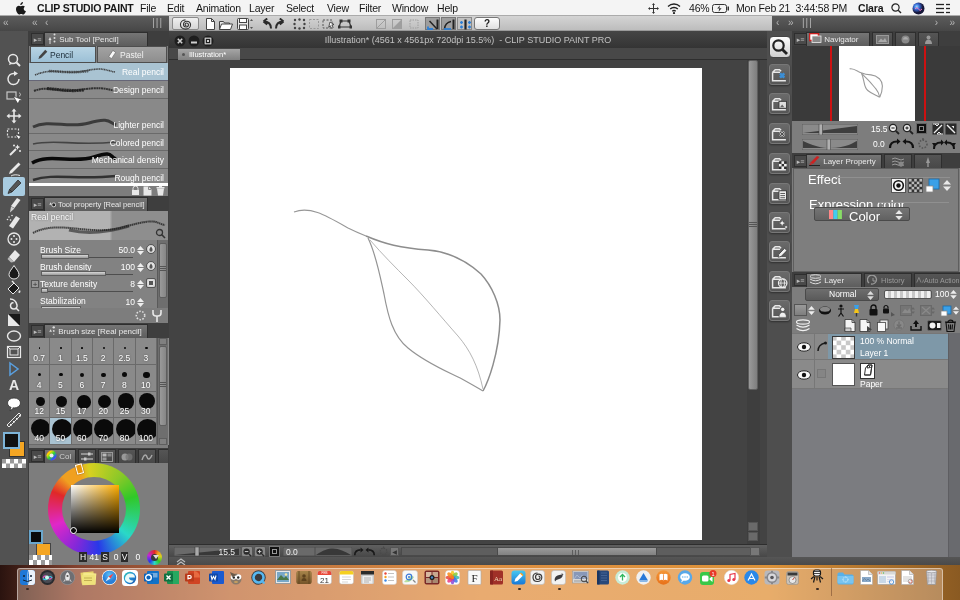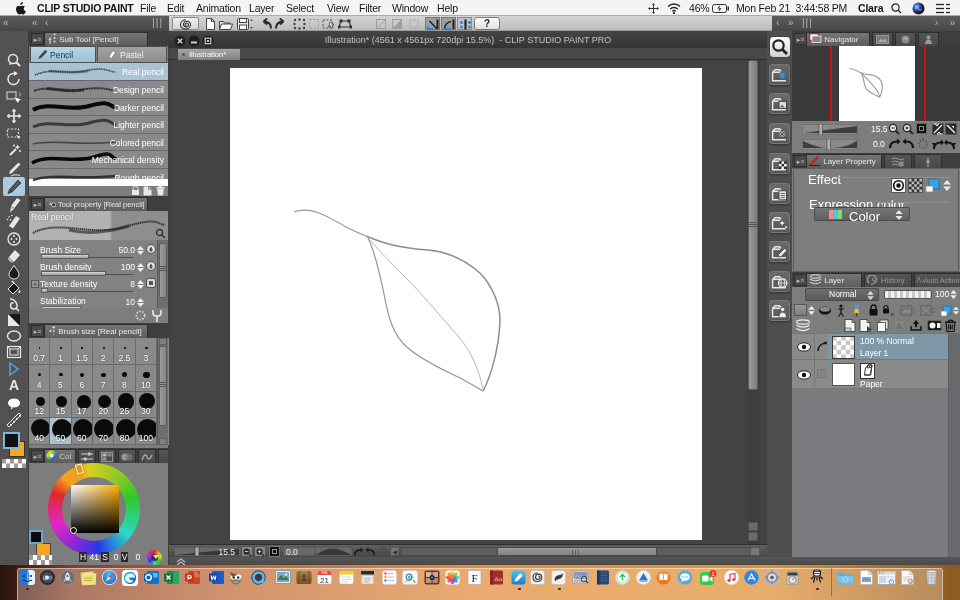--- a/index.html
+++ b/index.html
@@ -356,45 +356,39 @@
           </svg>
           <span style="position:absolute;right:4px;top:4px;">Real pencil</span>
         </div>
       <div style="position:absolute;top:18px;width:139px;height:17.5px;border-bottom:1px solid #6a6a6a;">
           <svg width="90" height="17">
             <path d="M5,10 C20,4 30,12 50,9 S75,7 86,10" stroke="#222" stroke-width="2" fill="none" opacity="0.85" stroke-dasharray="2,0.5"></path>
             <path d="M18,7.5 C30,8.5 40,10.5 55,9" stroke="#1a1a1a" stroke-width="3.2" fill="none" opacity="0.75" stroke-dasharray="2,0.5"></path>
           </svg>
           <span style="position:absolute;right:4px;top:4px;">Design pencil</span>
         </div>
-      <div style="position:absolute;top:35.5px;width:139px;height:17.5px;border-bottom:1px solid #6a6a6a;">
-          <svg width="90" height="17">
-            <path d="M4,11 C20,2 40,13 60,7 S80,6 87,9" stroke="#0a0a0a" stroke-width="4" fill="none"></path>
-          </svg>
-          <span style="position:absolute;right:4px;top:4px;">Darker pencil</span>
-        </div>
       <div style="position:absolute;top:53px;width:139px;height:17.5px;border-bottom:1px solid #6a6a6a;">
           <svg width="90" height="17">
             <path d="M4,11 C20,3 40,13 60,7 S80,6 87,9" stroke="#222" stroke-width="3" fill="none" opacity="0.75"></path>
           </svg>
           <span style="position:absolute;right:4px;top:4px;">Lighter pencil</span>
         </div>
       <div style="position:absolute;top:70.5px;width:139px;height:17.5px;border-bottom:1px solid #6a6a6a;">
           <svg width="90" height="17">
             <path d="M4,10 C25,5 45,12 87,8" stroke="#333" stroke-width="1.6" fill="none" opacity="0.8"></path>
           </svg>
           <span style="position:absolute;right:4px;top:4px;">Colored pencil</span>
         </div>
       <div style="position:absolute;top:88px;width:139px;height:17.5px;border-bottom:1px solid #6a6a6a;">
           <svg width="90" height="17">
             <path d="M3,12 C20,2 45,13 65,6 S80,6 87,8" stroke="#0a0a0a" stroke-width="3.5" fill="none"></path>
           </svg>
           <span style="position:absolute;right:4px;top:4px;">Mechanical density</span>
         </div>
-      <div style="position:absolute;top:105.5px;width:139px;height:17.5px;border-bottom:7px solid #ffffff;">
+      <div style="position:absolute;top:105.5px;width:139px;height:17.5px;border-bottom:3px solid #ffffff;">
           <svg width="90" height="17">
             <path d="M4,11 C25,4 45,11 87,7" stroke="#222" stroke-width="2.4" fill="none" opacity="0.85"></path>
           </svg>
           <span style="position:absolute;right:4px;top:4px;">Rough pencil</span>
         </div>
     </div>
     <div style="position:absolute;left:0;top:155px;width:139px;height:10px;background:#7d7d7d;">
       <svg style="position:absolute;right:28px;top:0;" width="9" height="10" viewBox="0 0 9 10">
           <path d="M2,4 v-1.5 a2.5,2.5 0 0 1 5,0 V4" fill="none" stroke="#e8e8e8"></path>
           <rect x="1" y="4" width="7" height="5" fill="#e8e8e8"></rect>

